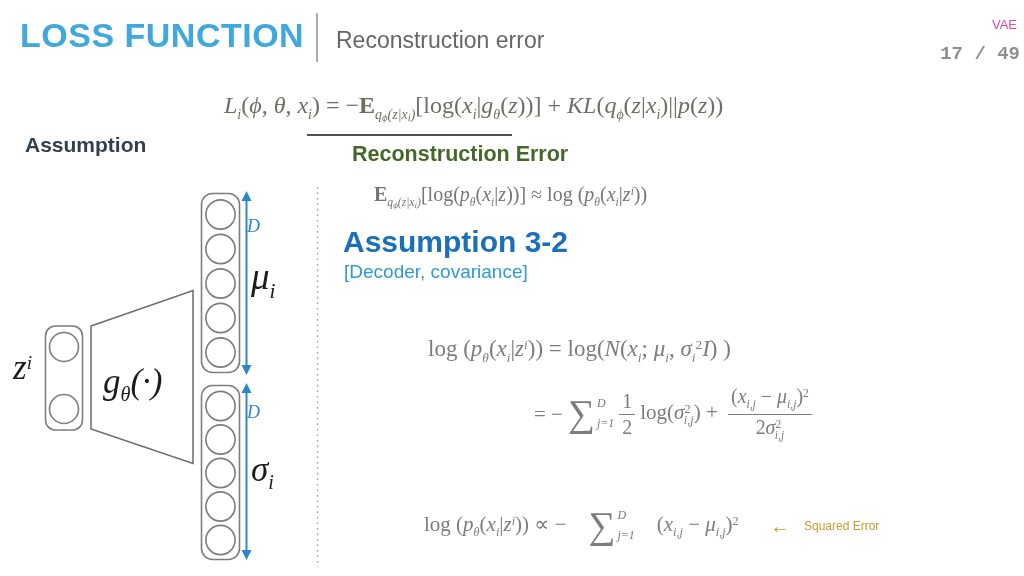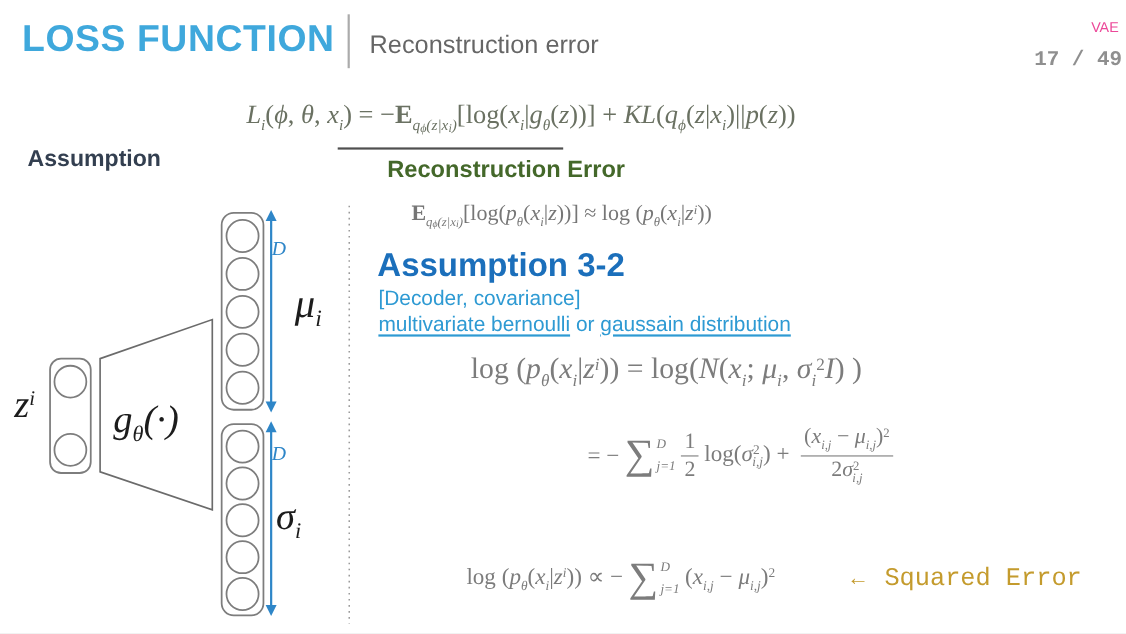--- a/index.html
+++ b/index.html
@@ -34,41 +34,41 @@
   .sum{display:inline-flex;align-items:center;}
   .sum .sigma{font-size:180%;line-height:0.95;font-style:normal;}
   .sum .limits{display:flex;flex-direction:column;justify-content:space-between;height:2.7em;
                font-size:57%;font-style:italic;margin-left:2px;line-height:1;}
 
   
   #formula-main{left:194px;top:92px;font-size:24px;color:#6a7162;}
   #recon-underline{left:307px;top:134px;width:205px;height:0;border-top:2px solid #4f4f4f;}
   #recon-label{left:352px;top:142px;font-size:21.5px;font-weight:700;color:#44682a;}
   #formula-expect{left:344px;top:183px;font-size:20px;color:#767676;}
-  #formula-gauss{left:398px;top:320px;font-size:27px;color:#7c7c7c;}
+  #formula-gauss{left:398px;top:336px;font-size:23px;color:#7c7c7c;}
   #formula-sum{left:504px;top:383px;height:62px;display:flex;align-items:center;gap:5px;font-size:21px;color:#7c7c7c;}
-  #formula-prop{left:394px;top:497px;height:58px;display:flex;align-items:center;gap:5px;font-size:21px;color:#7c7c7c;}
+  #formula-prop{left:394px;top:497px;height:58px;display:flex;align-items:center;gap:22px;font-size:21px;color:#7c7c7c;}
   #squared-note{left:770px;top:497px;height:58px;display:flex;align-items:center;gap:14px;color:#c49b2d;}
   #squared-note .arr{font-size:20px;}
-  #squared-note .lbl{font-size:23px;font-family:Liberation Mono, monospace;}
+  #squared-note .lbl{font-size:12px;font-family:Liberation Sans, sans-serif;}
 
   
   #a32-title{left:343px;top:225px;font-size:30px;font-weight:800;color:#1b6fbb;}
   #a32-sub{left:344px;top:261px;font-size:19px;color:#2e9ad3;}
   #a32-line{left:344px;top:285px;font-size:19px;color:#2e9ad3;}
   #for-line{left:349px;top:455px;font-size:19px;color:#2e9ad3;}
   .u{text-decoration:underline;text-underline-offset:3px;text-decoration-thickness:1.5px;}
 
   
   .mlabel{position:absolute;font-family:"Liberation Serif","DejaVu Serif",serif;font-style:italic;color:#1c1c1c;line-height:1;}
   #lab-z{left:13px;top:350px;font-size:35px;}
   #lab-z .lab-sup{font-size:19px;vertical-align:0.55em;}
   #lab-g{left:103px;top:364px;font-size:35px;}
   .lab-sub{font-size:58%;vertical-align:-0.4em;}
-  #lab-mu{left:268px;top:258px;font-size:37px;}
+  #lab-mu{left:251px;top:258px;font-size:37px;}
   #lab-sigma{left:251px;top:452px;font-size:35px;}
   .dim-label{position:absolute;font-family:"Liberation Serif","DejaVu Serif",serif;font-style:italic;
              color:#2e86c8;font-size:18px;line-height:1;}
   #dim-top{left:247px;top:217px;}
   #dim-bottom{left:247px;top:403px;}
   #diagram-svg{left:0;top:180px;}
 </style>
 </head>
 <body>
 
@@ -87,21 +87,20 @@
   </div>
   <div class="abs" id="recon-underline"></div>
   <div class="abs" id="recon-label">Reconstruction Error</div>
 
   <div class="abs math" id="formula-expect">
     <span><span class="tk tk-bb">E</span><span class="tk tk-sub">q</span><span class="tk tk-ssub">ϕ</span><span class="tk tk-sub">(z|x</span><span class="tk tk-ssub">i</span><span class="tk tk-sub">)</span><span class="tk tk-n">[</span><span class="tk tk-n">log(</span><span class="tk tk-i">p</span><span class="tk tk-sub">θ</span><span class="tk tk-n">(</span><span class="tk tk-i">x</span><span class="tk tk-sub">i</span><span class="tk tk-n">|</span><span class="tk tk-i">z</span><span class="tk tk-n">))]</span><span class="tk tk-n"> ≈ log (</span><span class="tk tk-i">p</span><span class="tk tk-sub">θ</span><span class="tk tk-n">(</span><span class="tk tk-i">x</span><span class="tk tk-sub">i</span><span class="tk tk-n">|</span><span class="tk tk-i">z</span><span class="tk tk-sup">i</span><span class="tk tk-n">))</span></span>
   </div>
 
   <div class="abs" id="a32-title">Assumption 3-2</div>
   <div class="abs" id="a32-sub">[Decoder, covariance]</div>
-  <div class="abs" id="a32-line"><span class="u">multivariate bernoulli</span><span> or </span><span class="u">gaussain distribution</span></div>
 
   <div class="abs math" id="formula-gauss">
     <span><span class="tk tk-n">log (</span><span class="tk tk-i">p</span><span class="tk tk-sub">θ</span><span class="tk tk-n">(</span><span class="tk tk-i">x</span><span class="tk tk-sub">i</span><span class="tk tk-n">|</span><span class="tk tk-i">z</span><span class="tk tk-sup">i</span><span class="tk tk-n">)) = log(</span><span class="tk tk-i">N</span><span class="tk tk-n">(</span><span class="tk tk-i">x</span><span class="tk tk-sub">i</span><span class="tk tk-n">; </span><span class="tk tk-i">μ</span><span class="tk tk-sub">i</span><span class="tk tk-n">, </span><span class="tk tk-i">σ</span><span class="tk tk-sub">i</span><span class="tk tk-supr">2</span><span class="tk tk-i">I</span><span class="tk tk-n">) )</span></span>
   </div>
 
   <div class="abs math" id="formula-sum">
     <span><span class="tk tk-n">= −</span></span>
     <span class="sum">
       <span class="sigma">∑</span>
       <span class="limits">

